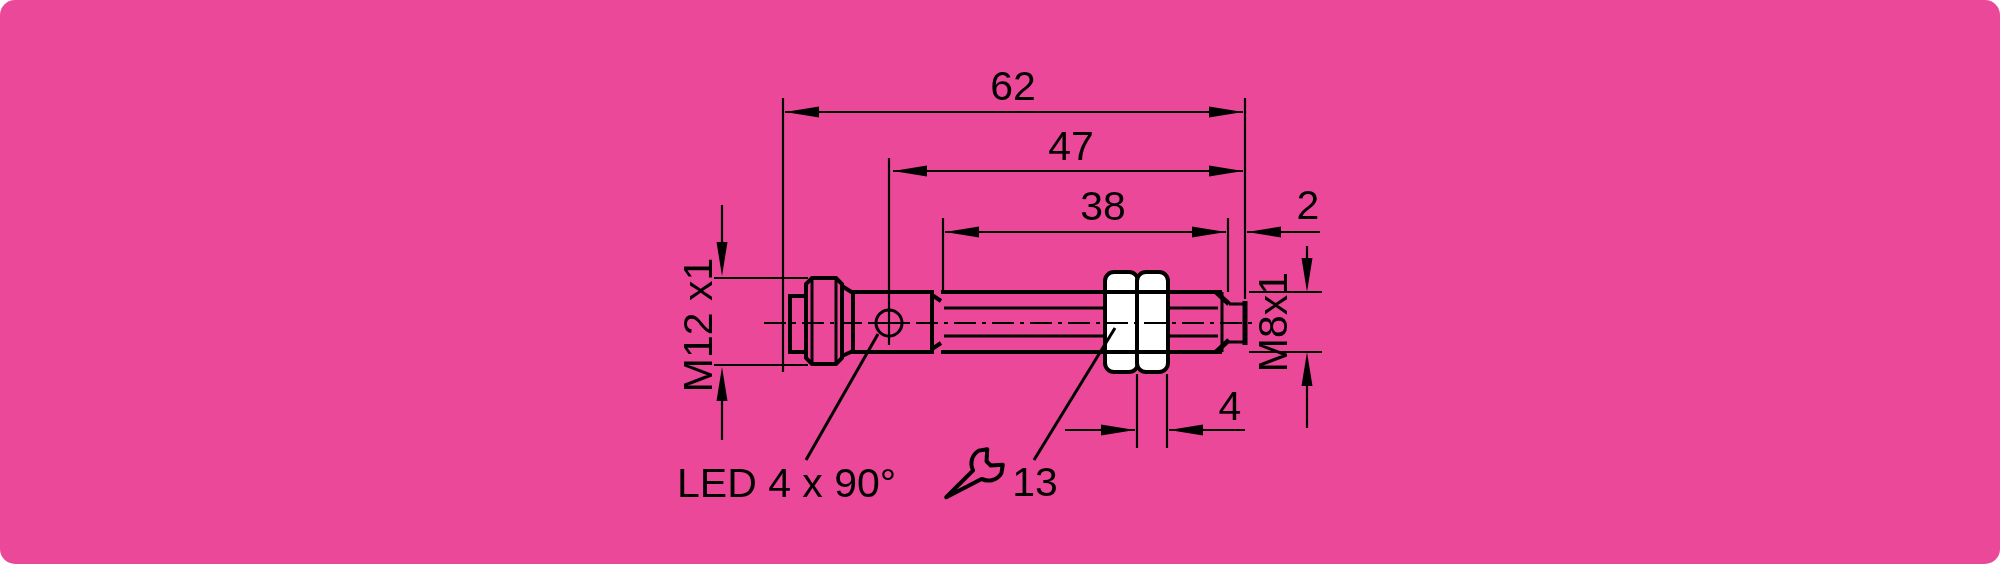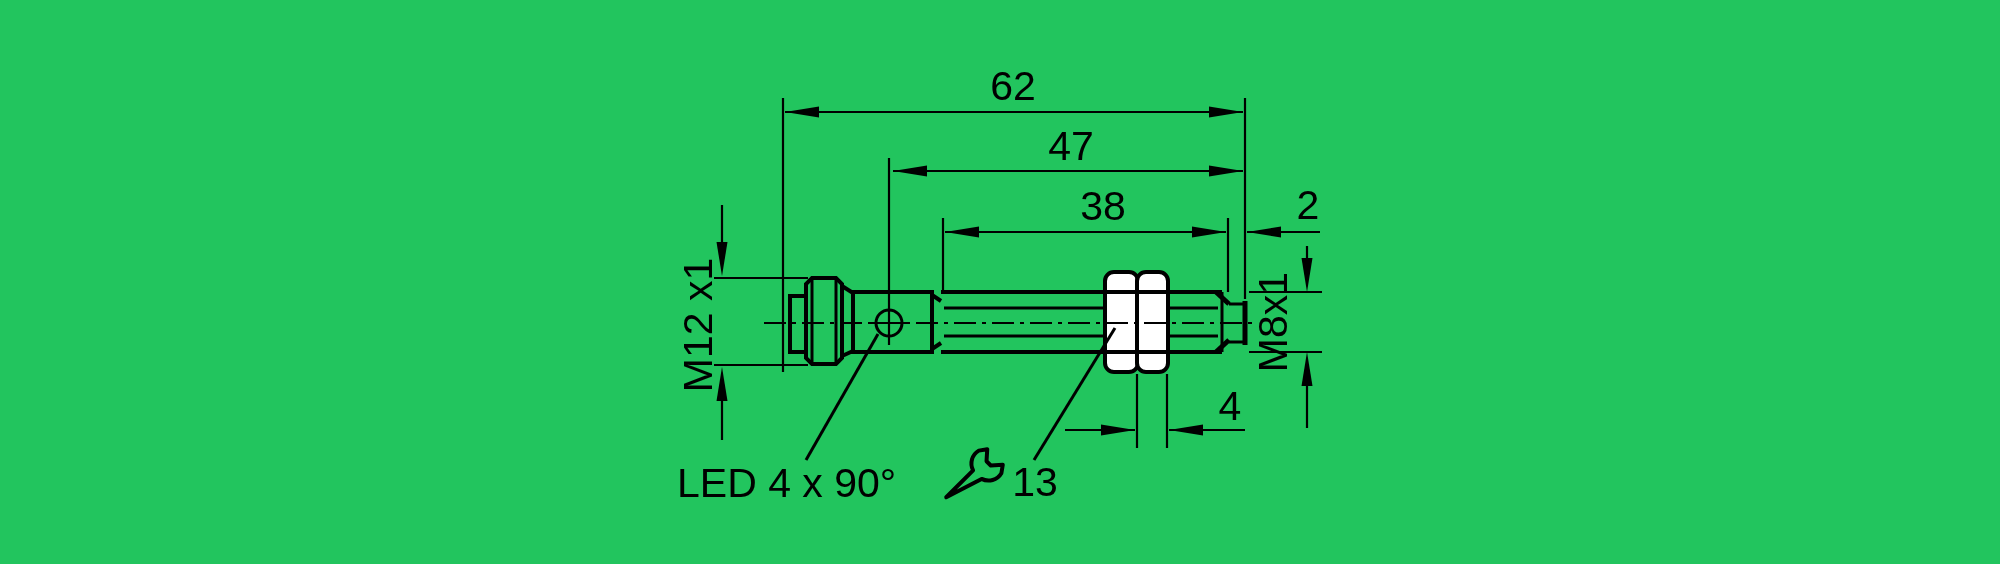--- a/index.html
+++ b/index.html
@@ -1,16 +1,16 @@
 <!DOCTYPE html>
 <html><head>
 <meta charset="utf-8">
 <style>
   html,body{margin:0;padding:0;background:#ffffff;}
-  .stage{width:2000px;height:564px;background:#22c55e;position:relative;overflow:hidden;}
+  .stage{width:2000px;height:564px;background:#ec4899;position:relative;overflow:hidden;border-radius:15px;}
   svg{display:block;}
   text{font-family:"Liberation Sans","DejaVu Sans",sans-serif;fill:#000000;}
   .dim-txt{font-size:41px;}
   .thin{stroke:#000;stroke-width:2.2;fill:none;}
   .med{stroke:#000;stroke-width:3;fill:none;}
   .thick{stroke:#000;stroke-width:4;fill:none;}
   .xthick{stroke:#000;stroke-width:5;fill:none;}
   .arrow{fill:#000;stroke:none;}
   .centerline{stroke:#000;stroke-width:2.2;fill:none;stroke-dasharray:22 6 4 6;}
   .whitefill{fill:#ffffff;stroke:#000;stroke-width:4;}

